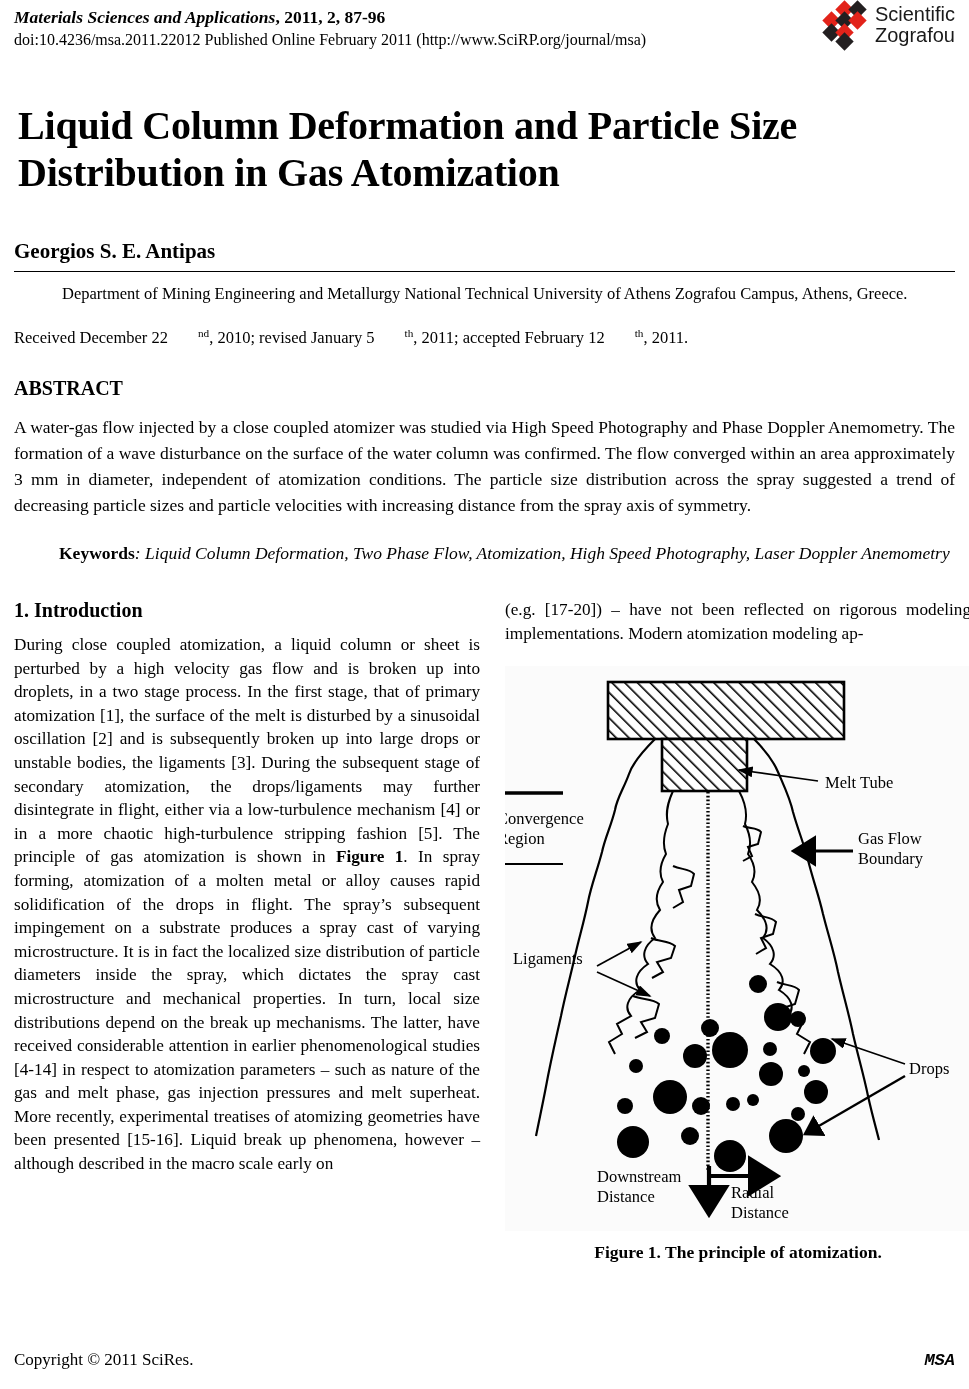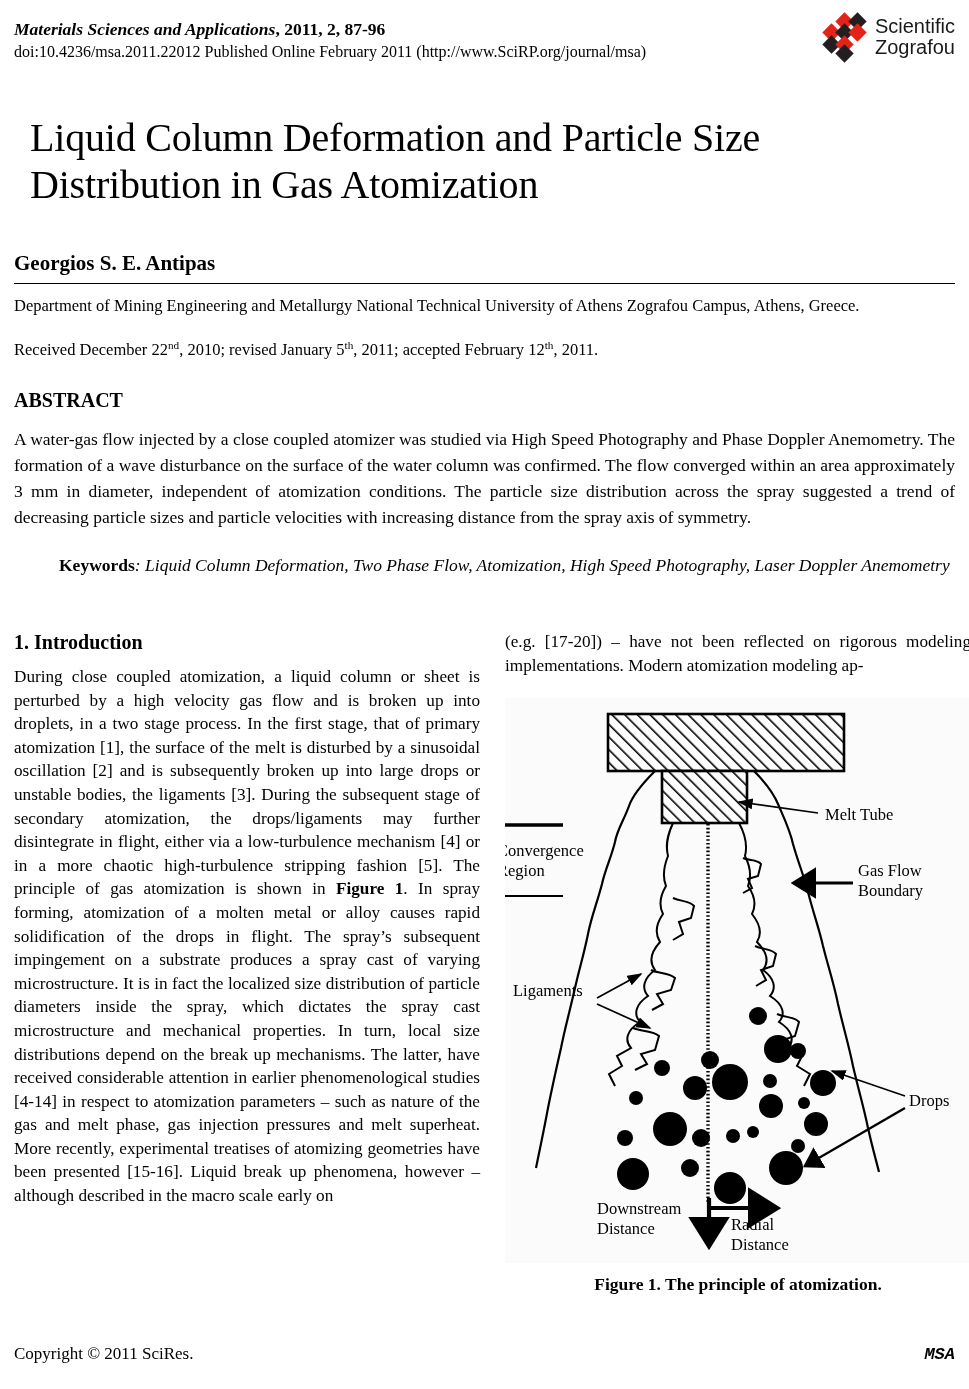--- a/index.html
+++ b/index.html
@@ -13,21 +13,21 @@
     font-family: "Liberation Serif", "DejaVu Serif", serif;
     color: #000000;
     position: relative;
     overflow: hidden;
   }
   .page {
     position: relative;
     width: 969px;
     height: 1389px;
     box-sizing: border-box;
-    padding: 12px 14px;
+    padding: 0 14px;
   }
 
   
   .runhead {
     position: relative;
     padding-top: 8px;
     height: 58px;
   }
   .runhead-text {
     position: absolute;
@@ -74,48 +74,49 @@
   .logo-words {
     font-family: "Liberation Sans", "DejaVu Sans", sans-serif;
     font-size: 20px;
     line-height: 21px;
     color: #1a1a1a;
     white-space: nowrap;
   }
 
   
   .title {
-    margin: 36px 0 0 16px;
+    margin: 36px 0 0 4px;
     font-size: 40px;
     line-height: 47px;
-    font-weight: normal;
+    font-weight: bold;
     letter-spacing: -0.2px;
     max-width: 880px;
   }
   .author {
     margin-top: 42px;
     font-size: 21px;
     font-weight: bold;
     line-height: 26px;
   }
   .rule {
     border: 0;
     border-top: 1.4px solid #000;
     margin: 7px 0 11px 0;
   }
   .affil {
     font-size: 16.5px;
     line-height: 22px;
+    margin-left: 48px;
   }
   .dates {
     margin-top: 22px;
     font-size: 16.5px;
     line-height: 22px;
   }
-  sup { font-size: 0.68em; vertical-align: super; line-height: 0; }
+  sup { font-size: 0.68em; vertical-align: super; line-height: 0; margin-left: 30px; }
 
   
   .abstract-head {
     margin-top: 27px;
     font-size: 20px;
     font-weight: bold;
     line-height: 24px;
   }
   .abstract-body {
     margin-top: 14px;
@@ -135,21 +136,21 @@
   .keywords b { font-style: normal; }
   .kw-wrap { display: block; padding-left: 88px; text-indent: -88px; }
 
   
   .columns {
     margin-top: 32px;
     display: flex;
     gap: 25px;
     align-items: flex-start;
   }
-  .col { width: 466px; flex: 0 0 466px; margin-top: 20px; }
+  .col { width: 466px; flex: 0 0 466px; }
   .sec-head {
     font-size: 20px;
     font-weight: bold;
     line-height: 24px;
     margin-bottom: 11px;
   }
   .body-text {
     font-size: 17.2px;
     line-height: 23.6px;
     text-align: justify;
@@ -172,21 +173,21 @@
     font-size: 17.5px;
     font-weight: bold;
     line-height: 22px;
   }
 
   
   .footer {
     position: absolute;
     left: 14px;
     right: 14px;
-    bottom: 23px;
+    bottom: 17px;
     display: flex;
     justify-content: space-between;
     align-items: baseline;
     font-size: 17px;
     line-height: 22px;
     margin-top: 25px;
   }
   .footer .msa { font-style: italic; font-weight: bold; font-family: Liberation Mono, monospace; }
 </style>
 </head>

